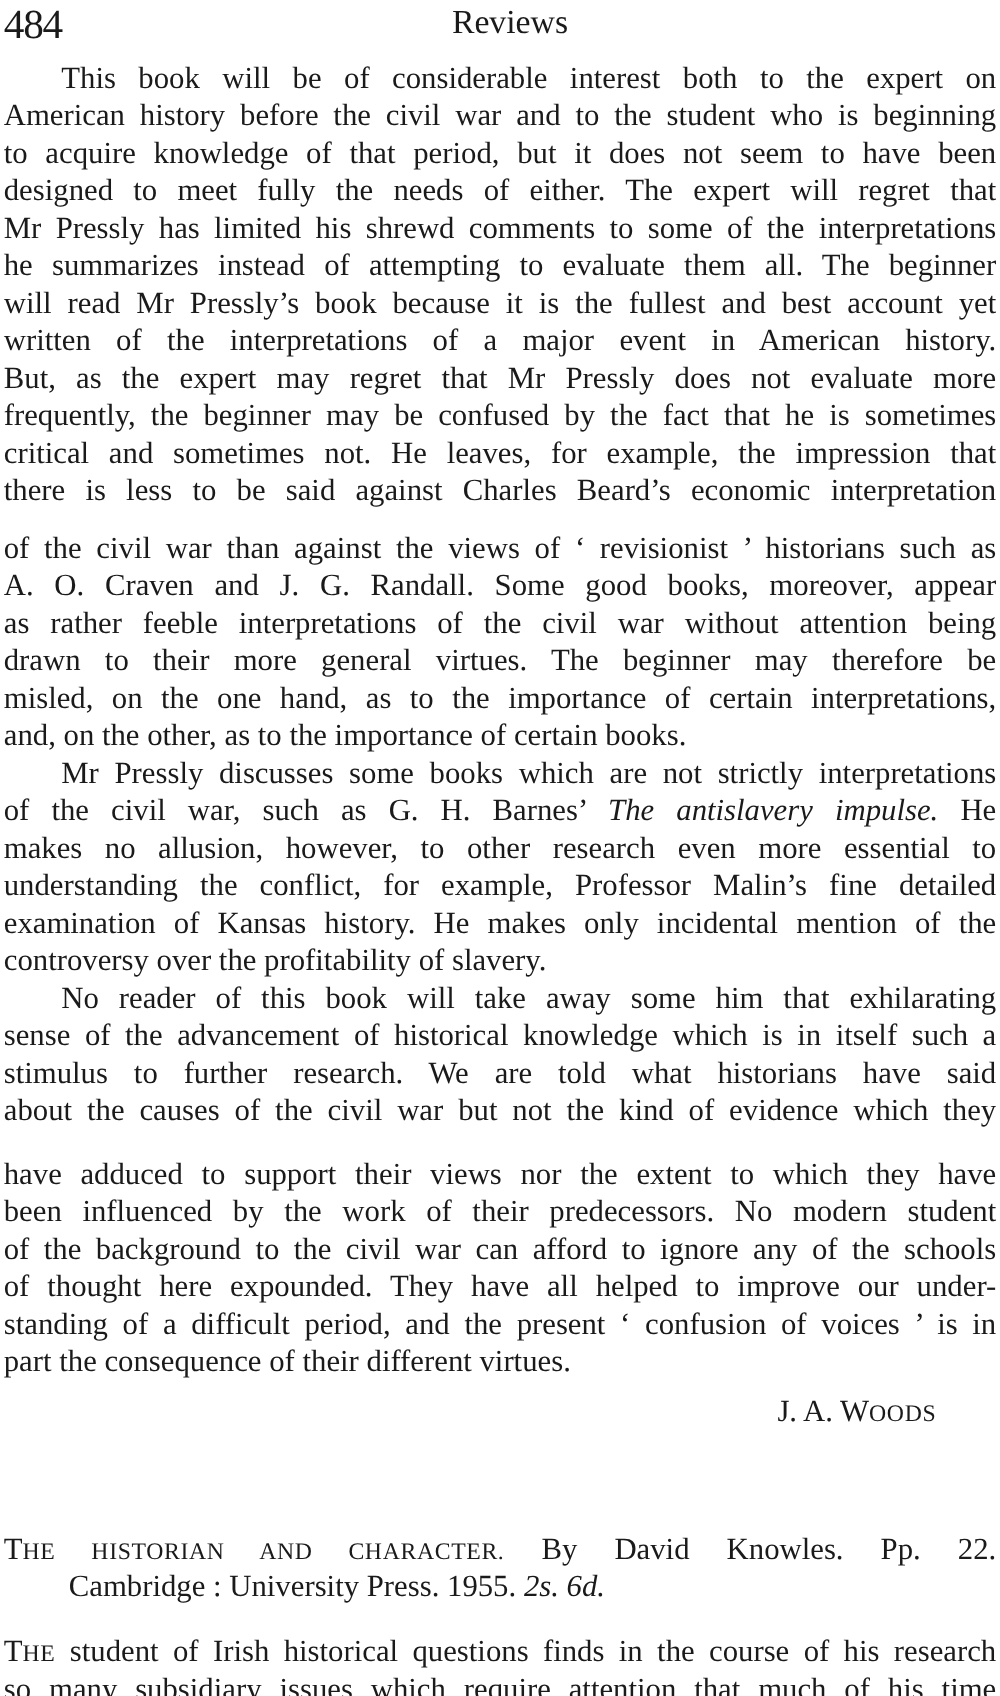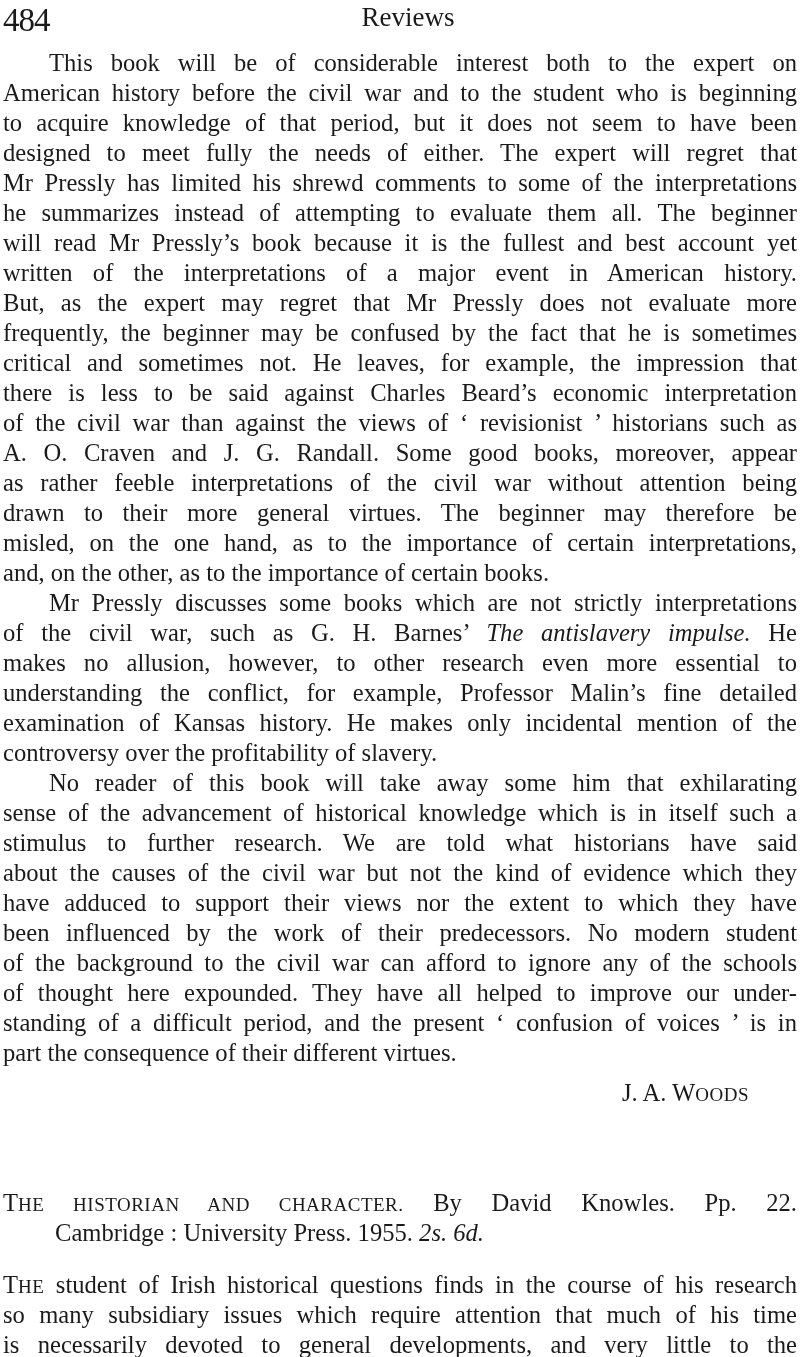--- a/index.html
+++ b/index.html
@@ -95,21 +95,21 @@
       <span class="line" style="white-space: normal; overflow: hidden;">to acquire knowledge of that period, but it does not seem to have been</span>
       <span class="line" style="white-space: normal; overflow: hidden;">designed to meet fully the needs of either.  The expert will regret that</span>
       <span class="line" style="white-space: normal; overflow: hidden;">Mr Pressly has limited his shrewd comments to some of the interpretations</span>
       <span class="line" style="white-space: normal; overflow: hidden;">he summarizes instead of attempting to evaluate them all.  The beginner</span>
       <span class="line" style="white-space: normal; overflow: hidden;">will read Mr Pressly’s book because it is the fullest and best account yet</span>
       <span class="line" style="white-space: normal; overflow: hidden;">written of the interpretations of a major event in American history.</span>
       <span class="line" style="white-space: normal; overflow: hidden;">But, as the expert may regret that Mr Pressly does not evaluate more</span>
       <span class="line" style="white-space: normal; overflow: hidden;">frequently, the beginner may be confused by the fact that he is sometimes</span>
       <span class="line" style="white-space: normal; overflow: hidden;">critical and sometimes not.  He leaves, for example, the impression that</span>
       <span class="line" style="white-space: normal; overflow: hidden;">there is less to be said against Charles Beard’s economic interpretation</span>
-      <span class="line" style="white-space: normal; overflow: hidden;">of the civil war than against the views of ‘ revisionist ’ historians such as</span>
+      <span class="line" style="white-space: normal; overflow: hidden; margin-top: 16px;">of the civil war than against the views of ‘ revisionist ’ historians such as</span>
       <span class="line" style="white-space: normal; overflow: hidden;">A. O. Craven and J. G. Randall.  Some good books, moreover, appear</span>
       <span class="line" style="white-space: normal; overflow: hidden;">as rather feeble interpretations of the civil war without attention being</span>
       <span class="line" style="white-space: normal; overflow: hidden;">drawn to their more general virtues.  The beginner may therefore be</span>
       <span class="line" style="white-space: normal; overflow: hidden;">misled, on the one hand, as to the importance of certain interpretations,</span>
       <span class="line last" style="white-space: normal; overflow: hidden;">and, on the other, as to the importance of certain books.</span>
     </div>
 
     <div>
       <span class="line indent" style="white-space: normal; overflow: hidden;">Mr Pressly discusses some books which are not strictly interpretations</span>
       <span class="line" style="white-space: normal; overflow: hidden;"><span>of the civil war, such as G. H. Barnes’</span> <i>The antislavery impulse.</i> <span>He</span></span>
@@ -117,21 +117,21 @@
       <span class="line" style="white-space: normal; overflow: hidden;">understanding the conflict, for example, Professor Malin’s fine detailed</span>
       <span class="line" style="white-space: normal; overflow: hidden;">examination of Kansas history.  He makes only incidental mention of the</span>
       <span class="line last" style="white-space: normal; overflow: hidden;">controversy over the profitability of slavery.</span>
     </div>
 
     <div>
       <span class="line indent" style="white-space: normal; overflow: hidden;">No reader of this book will take away some him that exhilarating</span>
       <span class="line" style="white-space: normal; overflow: hidden;">sense of the advancement of historical knowledge which is in itself such a</span>
       <span class="line" style="white-space: normal; overflow: hidden;">stimulus to further research.  We are told what historians have said</span>
       <span class="line" style="white-space: normal; overflow: hidden;">about the causes of the civil war but not the kind of evidence which they</span>
-      <span class="line" style="white-space: normal; overflow: hidden;">have adduced to support their views nor the extent to which they have</span>
+      <span class="line" style="white-space: normal; overflow: hidden; margin-top: 21px;">have adduced to support their views nor the extent to which they have</span>
       <span class="line" style="white-space: normal; overflow: hidden;">been influenced by the work of their predecessors.  No modern student</span>
       <span class="line" style="white-space: normal; overflow: hidden;">of the background to the civil war can afford to ignore any of the schools</span>
       <span class="line" style="white-space: normal; overflow: hidden;">of thought here expounded.  They have all helped to improve our under-</span>
       <span class="line" style="white-space: normal; overflow: hidden;">standing of a difficult period, and the present ‘ confusion of voices ’ is in</span>
       <span class="line last" style="white-space: normal; overflow: hidden;">part the consequence of their different virtues.</span>
     </div>
 
     <div class="signature"><span>J. A. W</span><span class="sc-small">OODS</span></div>
   </div>
 

